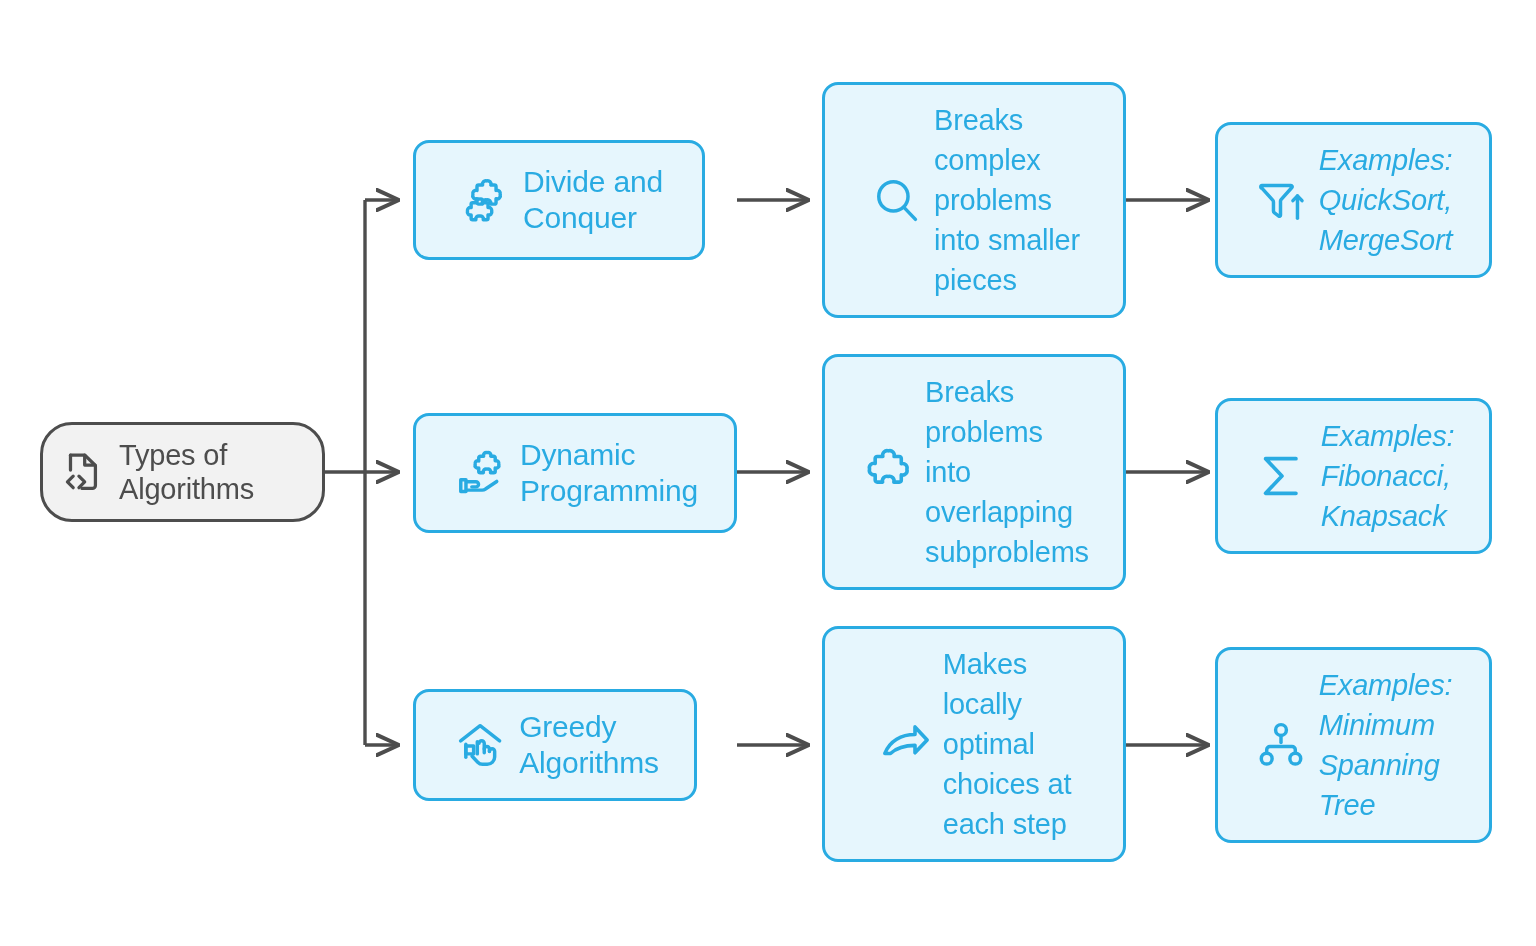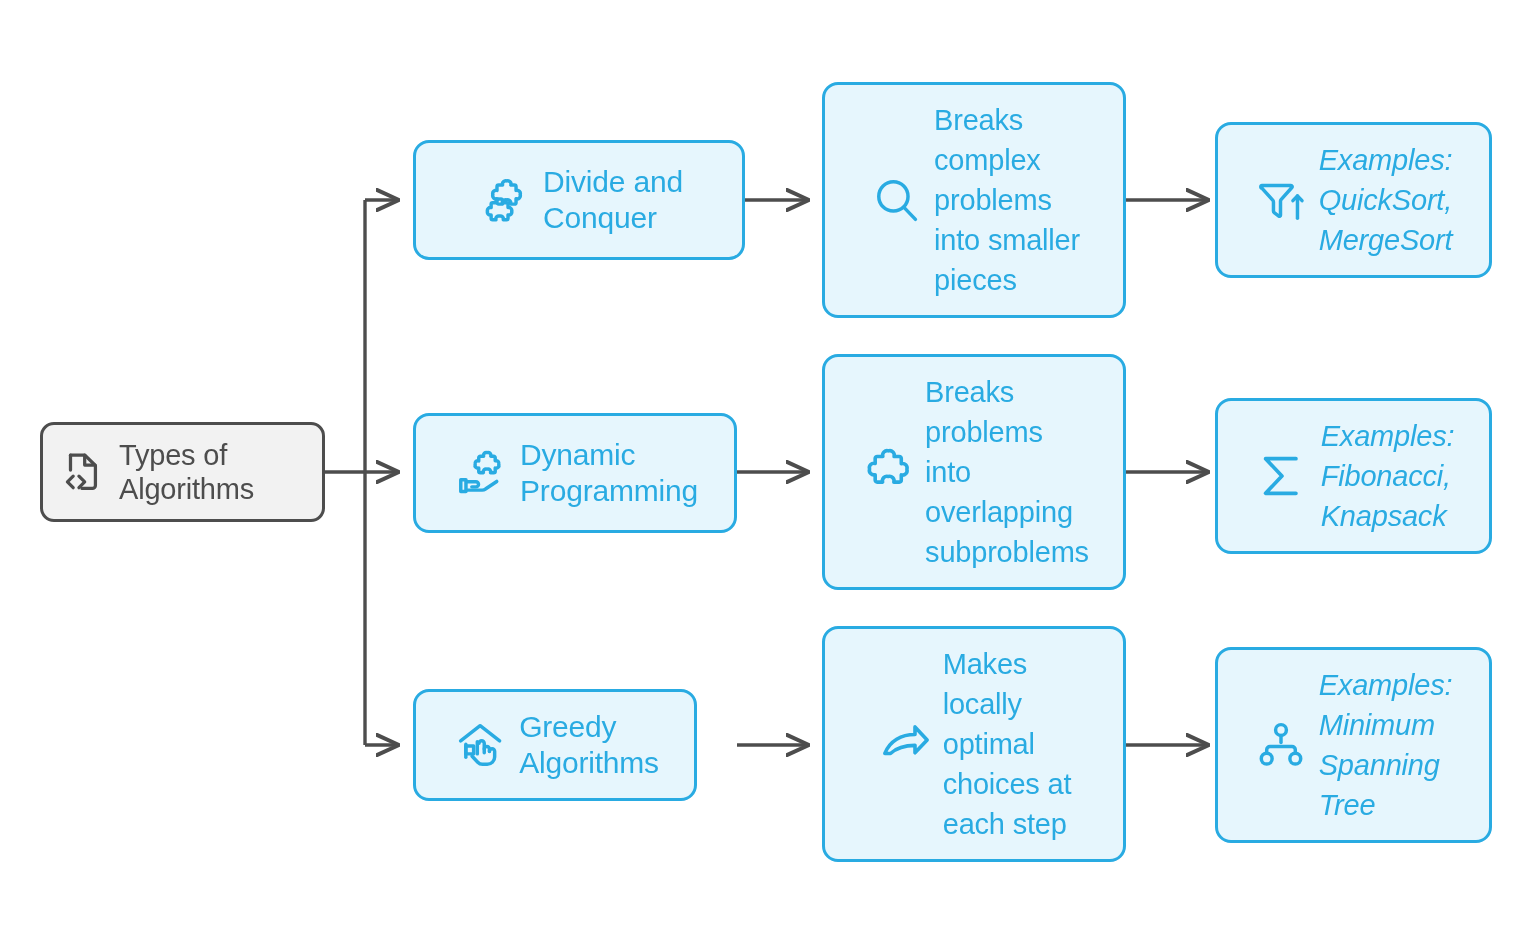--- a/index.html
+++ b/index.html
@@ -38,21 +38,21 @@
     display: flex;
     flex-direction: row;
     align-items: center;
     border-radius: 16px;
   }
 
   
   .node.root {
     background: #f2f2f2;
     border: 3px solid #4d4d4d;
-    border-radius: 14px;
+    border-radius: 32px;
     padding: 0 18px 0 16px;
     gap: 14px;
   }
   .node.root .label {
     color: #4d4d4d;
     font-size: 29px;
     line-height: 1.18;
     letter-spacing: -0.2px;
     white-space: pre-line;
   }
@@ -152,21 +152,21 @@
         <path d="M13.4 3.2 V8.4 h5.3"></path>
         <path d="M6 3.2 V11"></path>
         <path d="M7.4 14.2 L4.4 17.2 L7.4 20.2"></path>
         <path d="M10.4 14.2 L13.4 17.2 L10.4 20.2"></path>
       </svg>
     </span>
     <span class="label">Types of
 Algorithms</span>
   </div>
 
-  <div class="node blue cat" style="left:413px; top:140px; width:332px; height:120px;">
+  <div class="node blue cat" style="left:413px; top:140px; width:292px; height:120px;">
     <span class="icon">
       <svg width="52" height="52" viewBox="0 0 24 24" fill="none" stroke="#29abe2" stroke-width="1.6" stroke-linecap="round" stroke-linejoin="round">
         <path d="M12.8 3.2 a1.5 1.5 0 0 1 1.9 1.9 h1.6 a0.8 0.8 0 0 1 0.8 0.8 v1.7
                  a1.5 1.5 0 0 1 1.9 1.9 a1.5 1.5 0 0 1 -1.9 1.9 v1.7 a0.8 0.8 0 0 1 -0.8 0.8 h-1.7
                  a1.5 1.5 0 0 0 -1.9 -1.9 a1.5 1.5 0 0 0 -1.9 1.9 H9.1 a0.8 0.8 0 0 1 -0.8 -0.8 v-1.7
                  a1.5 1.5 0 0 1 -1.9 -1.9 a1.5 1.5 0 0 1 1.9 -1.9 V5.9 a0.8 0.8 0 0 1 0.8 -0.8 h1.8
                  a1.5 1.5 0 0 1 1.9 -1.9 z"></path>
         <path d="M9.6 11.6 a1.4 1.4 0 0 1 1.7 1.7 h1.4 a0.7 0.7 0 0 1 0.7 0.7 v1.5
                  a1.4 1.4 0 0 1 1.7 1.7 a1.4 1.4 0 0 1 -1.7 1.7 v1.5 a0.7 0.7 0 0 1 -0.7 0.7 h-1.5
                  a1.4 1.4 0 0 0 -1.7 -1.7 a1.4 1.4 0 0 0 -1.7 1.7 H6.3 a0.7 0.7 0 0 1 -0.7 -0.7 v-1.5

